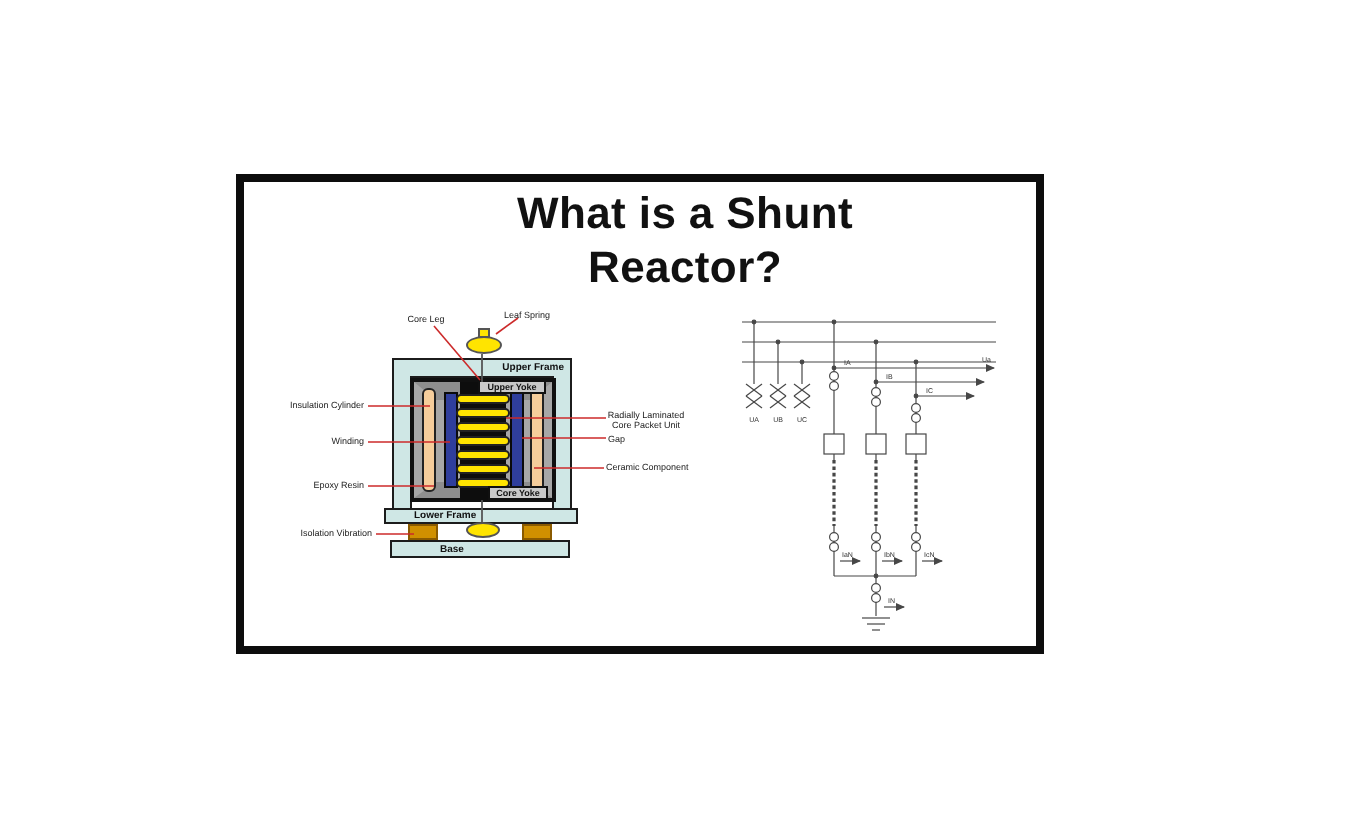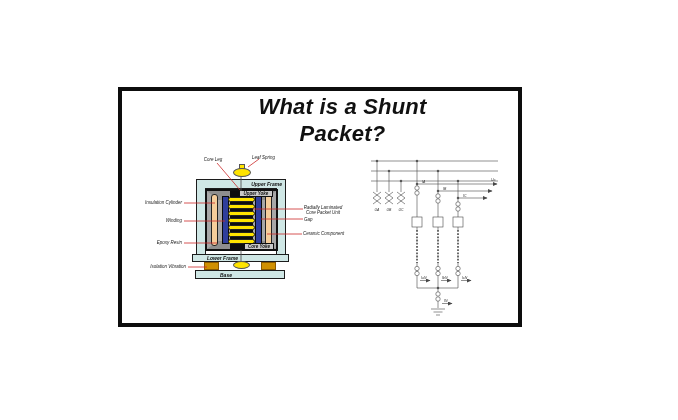--- a/index.html
+++ b/index.html
@@ -1,18 +1,18 @@
 <!DOCTYPE html>
 <html><head>
 <meta charset="utf-8">
 <style>
   * { box-sizing: border-box; margin: 0; padding: 0; }
   html,body { width:678px; height:420px; background:#ffffff; overflow:hidden;
               font-family:"Liberation Sans", sans-serif; }
-  #stage { position:relative; width:678px; height:420px; background:#ffffff;font-style:italic; }
+  #stage { position:relative; width:678px; height:420px; background:#ffffff; }
 
   .abs { position:absolute; }
 
   
   .slide-frame { left:118px; top:87px; width:404px; height:240px;
                  border:4px solid #0d0d0d; background:#ffffff; }
 
   
   .title { left:240px; top:93px; width:205px; text-align:center;
            font-size:22px; line-height:27px; font-weight:700; color:#111;
@@ -66,21 +66,21 @@
 </style>
 </head>
 <body>
 
 <div id="stage">
 
   <div class="abs slide-frame"></div>
 
   <div class="abs title">
     <div>What is a Shunt</div>
-    <div>Packet?</div>
+    <div>Reactor?</div>
   </div>
 
   <div class="abs bolt-top"></div>
   <div class="abs oval oval-top"></div>
 
   <div class="abs cyan upper-frame-bar">
     <span class="bar-label" style="right:3px;">Upper Frame</span>
   </div>
   <div class="abs cyan col-left"></div>
   <div class="abs cyan col-right"></div>

